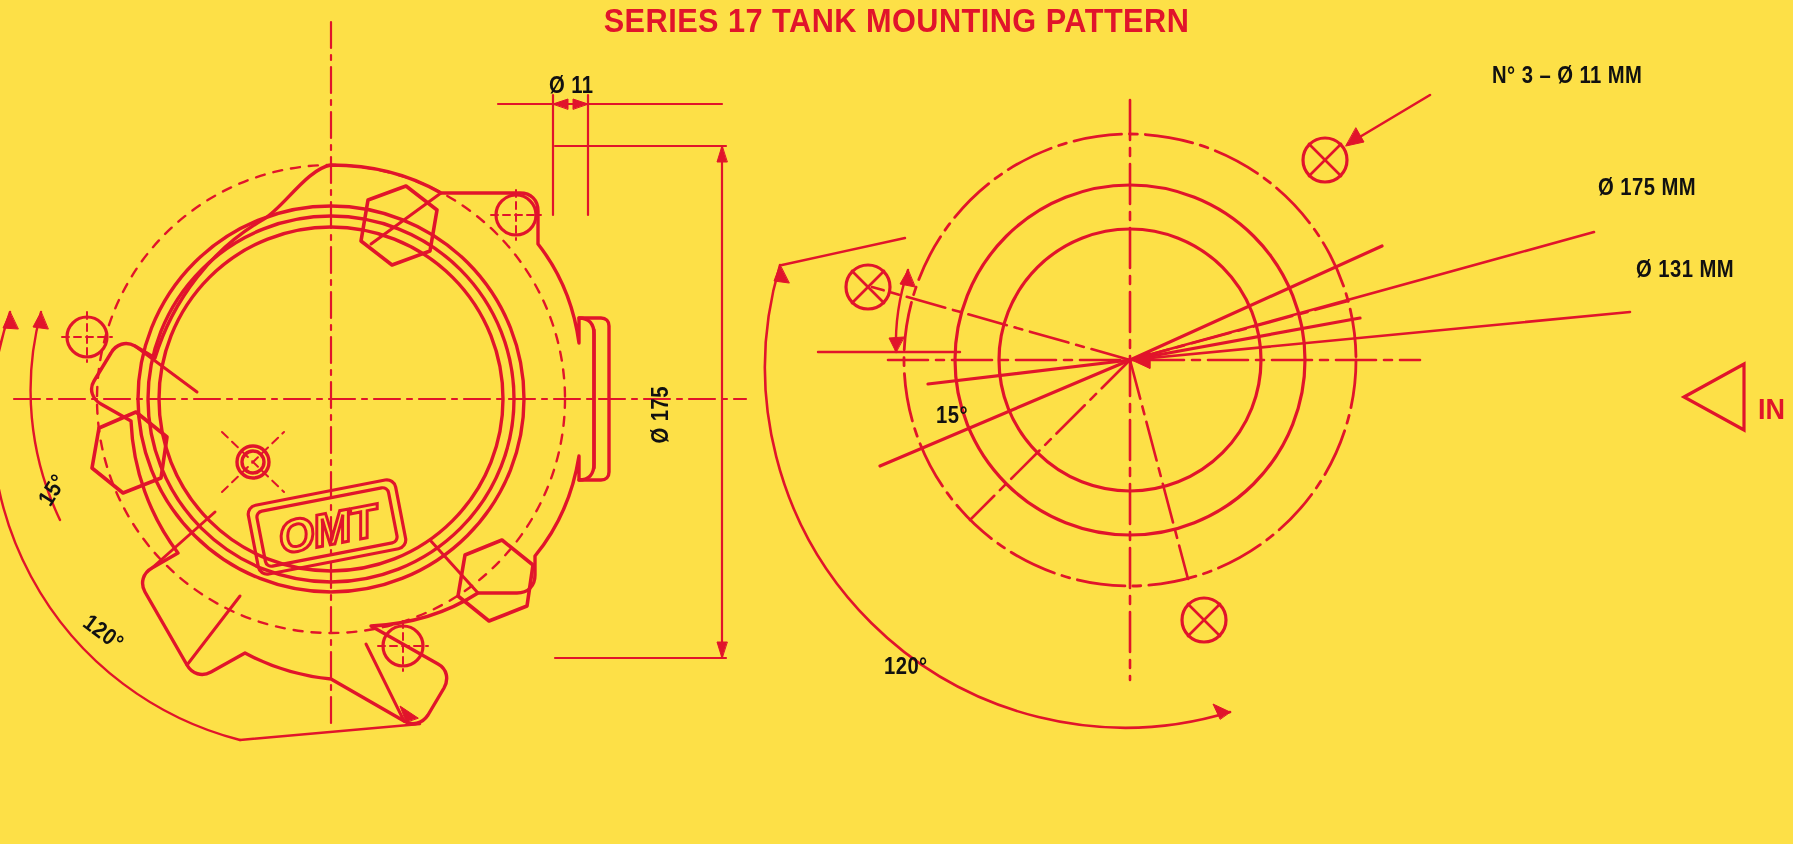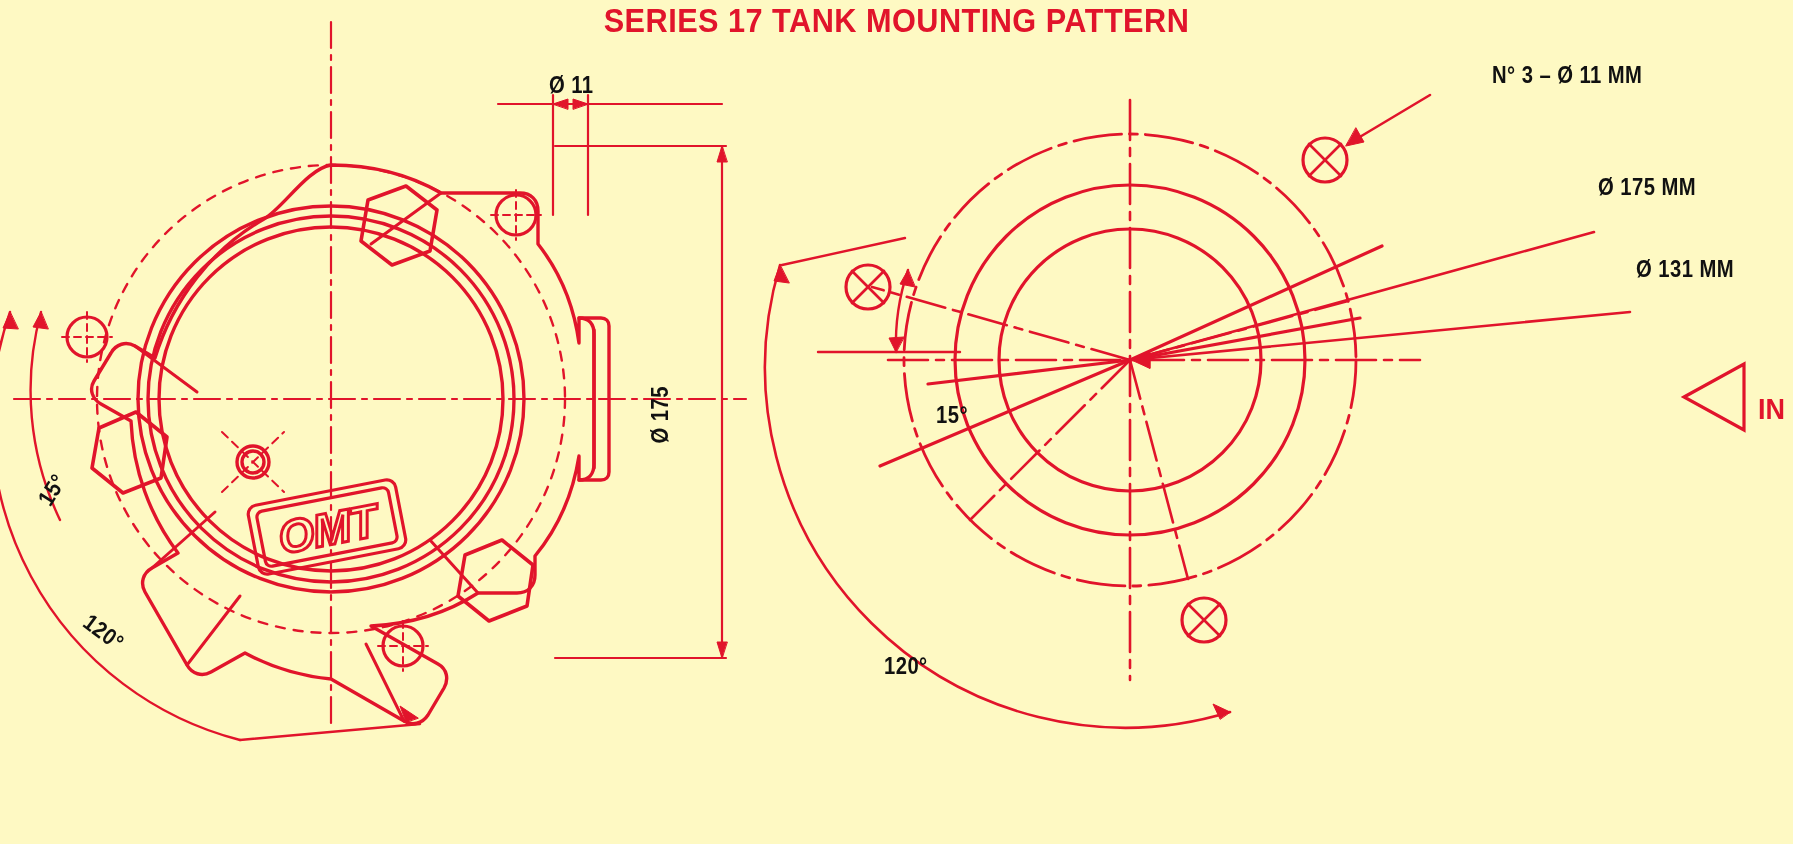--- a/index.html
+++ b/index.html
@@ -1,18 +1,18 @@
 <!DOCTYPE html>
 <html><head>
 <meta charset="utf-8">
 <style>
   html,body{margin:0;padding:0;background:#ffffff;}
   body{width:1793px;height:844px;overflow:hidden;
        font-family:"Liberation Sans",sans-serif;}
-  #stage{position:relative;width:1793px;height:844px;background:#fef9c3;}
+  #stage{position:relative;width:1793px;height:844px;background:#fde047;}
   svg.layer{position:absolute;left:0;top:0;width:1793px;height:844px;}
 
   .title{
     position:absolute;left:0;top:2px;width:1793px;
     text-align:center;
     color:#e1142b;
     font-family:"Liberation Sans",sans-serif;
     font-weight:bold;
     font-size:33px;
     letter-spacing:0.5px;

